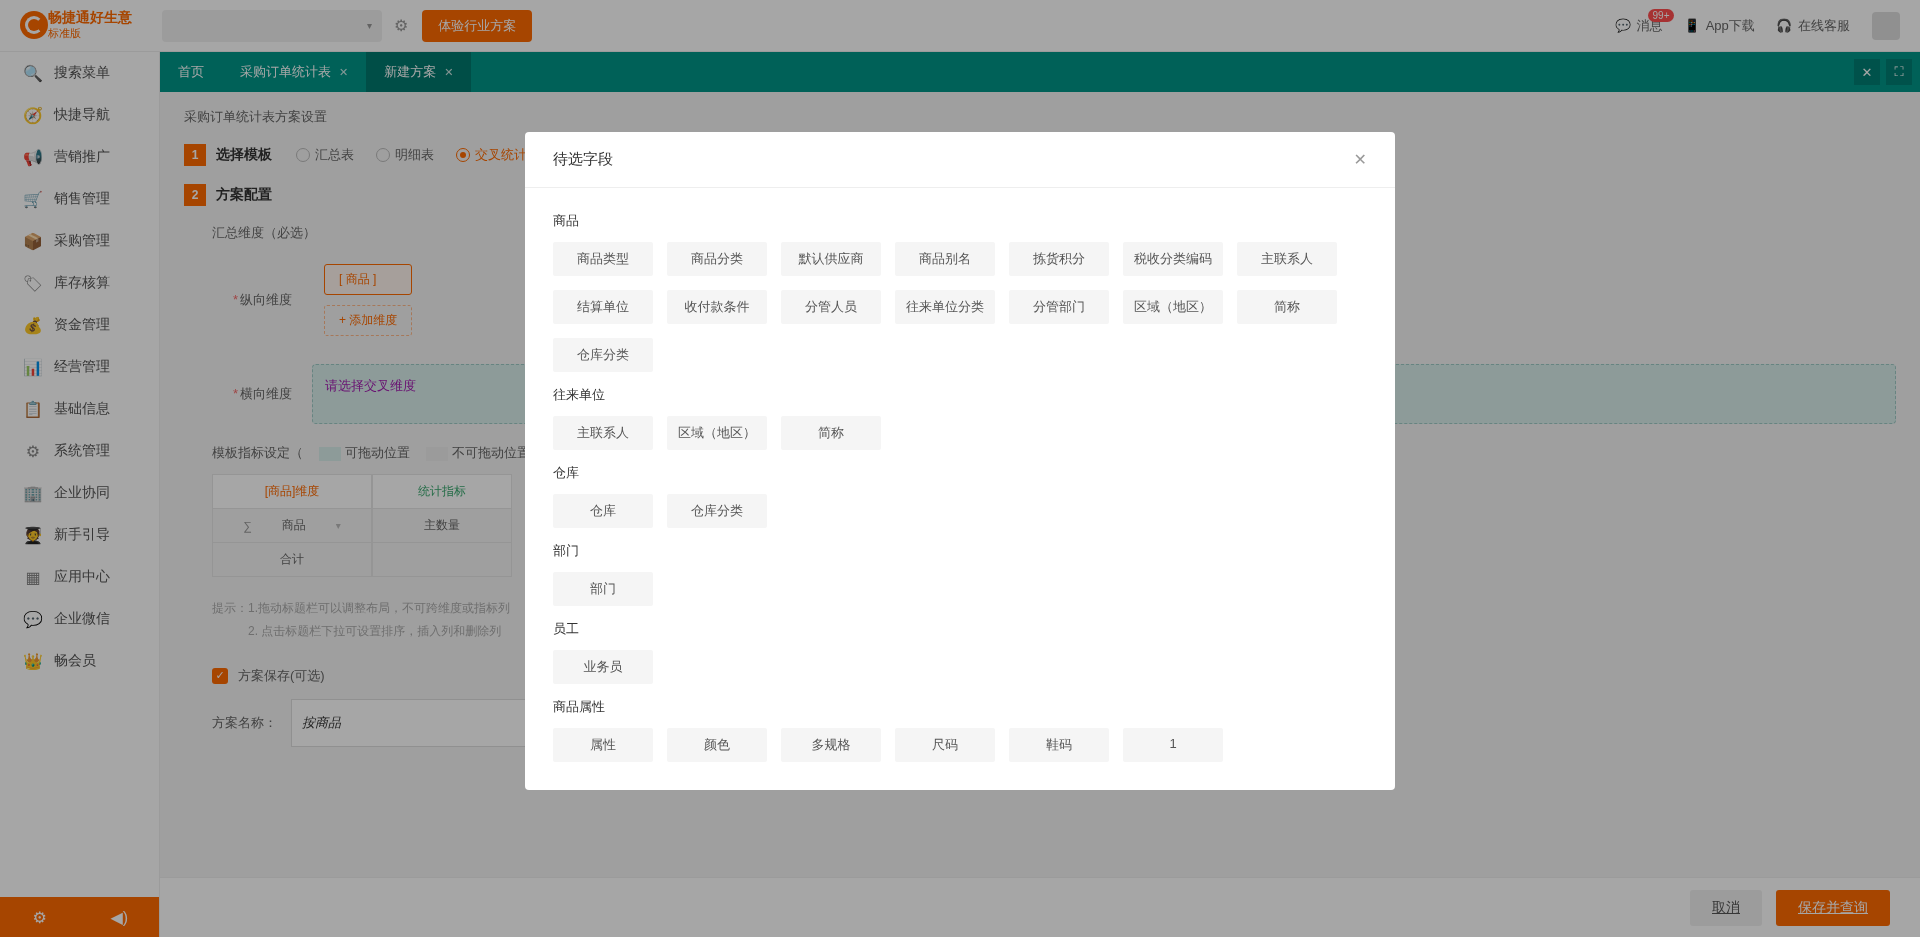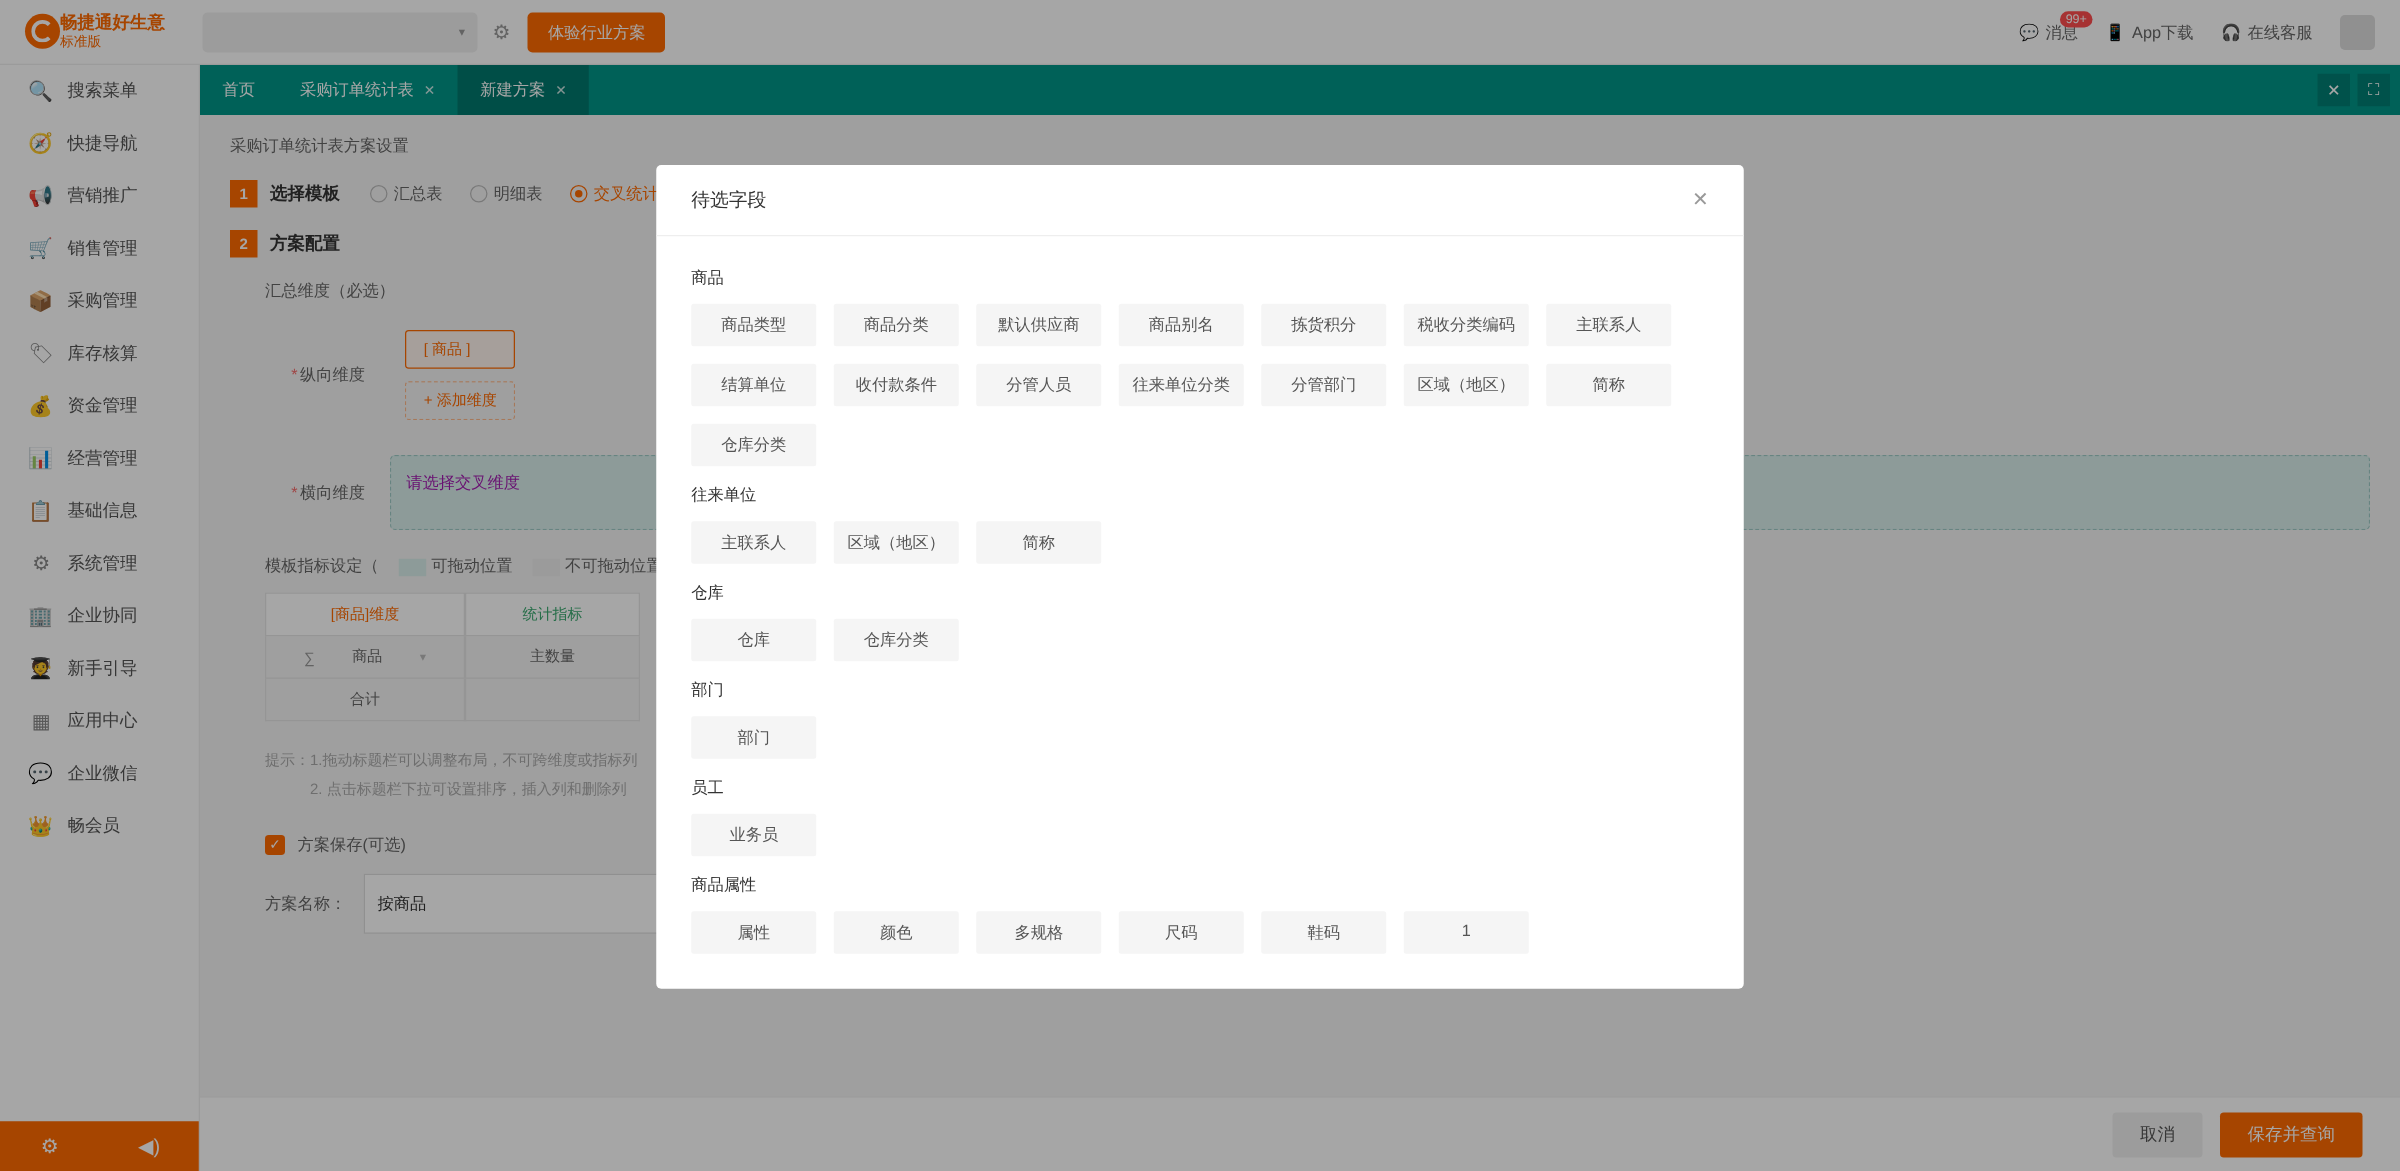--- a/index.html
+++ b/index.html
@@ -79,25 +79,25 @@
 .td.stat { width:140px; }
 .sum-icon { color:#999; }
 .chev-sm { font-size:10px; color:#bbb; }
 
 .tips { margin-top:20px; color:#aaa; font-size:12px; line-height:1.9; }
 
 .save-row { margin-top:24px; display:flex; align-items:center; gap:10px; }
 .checkbox { width:16px; height:16px; background:#ff6a00; border-radius:3px; display:inline-flex; align-items:center; justify-content:center; color:#fff; font-size:11px; }
 .save-label { color:#666; font-size:13px; }
 .name-row { margin-top:14px; display:flex; align-items:center; gap:14px; }
-.name-input { width:260px; height:48px; border:1px solid #ddd; padding:0 10px; font-size:13px; color:#333; }
+.name-input { width:260px; height:48px; border:1px solid #ddd; padding:0 10px; font-size:13px; color:#333;font-style:italic; }
 
 
 .footer { position:absolute; bottom:0; left:0; right:0; height:60px; background:#fff; border-top:1px solid #eee; display:flex; align-items:center; justify-content:flex-end; gap:14px; padding:0 30px; }
-.btn { padding:9px 22px; font-size:14px; border-radius:3px; cursor:pointer; }
+.btn { padding:9px 22px; font-size:14px; border-radius:3px; cursor:pointer;text-decoration:underline; }
 .btn.cancel { background:#f0f0f0; color:#555; }
 .btn.primary { background:#ff6a00; color:#fff; }
 
 
 .overlay { position:absolute; inset:0; background:rgba(0,0,0,.35); z-index:100; }
 .modal { position:absolute; left:50%; top:132px; transform:translateX(-50%); width:870px; background:#fff; border-radius:4px; z-index:101; max-height:720px; display:flex; flex-direction:column; }
 .modal-head { padding:18px 28px; display:flex; align-items:center; border-bottom:1px solid #eee; }
 .modal-title { font-size:15px; color:#333; }
 .modal-close { margin-left:auto; color:#999; font-size:16px; cursor:pointer; }
 .modal-body { padding:10px 28px 28px; overflow:auto; }

